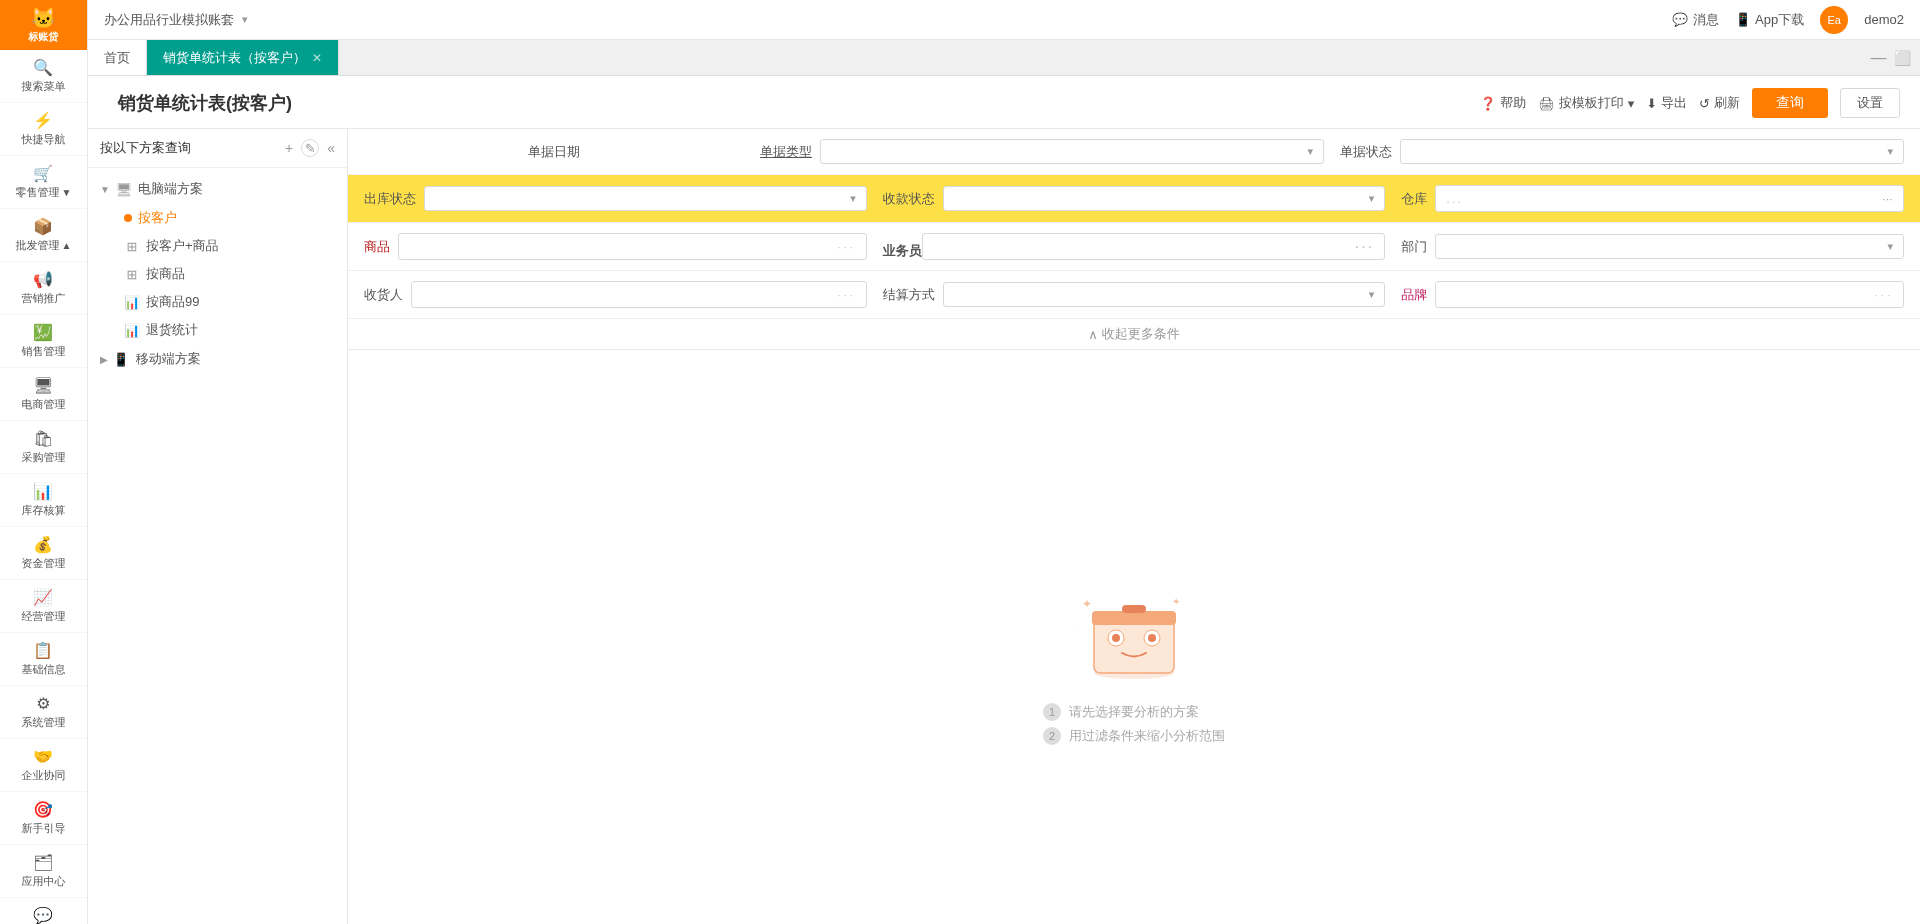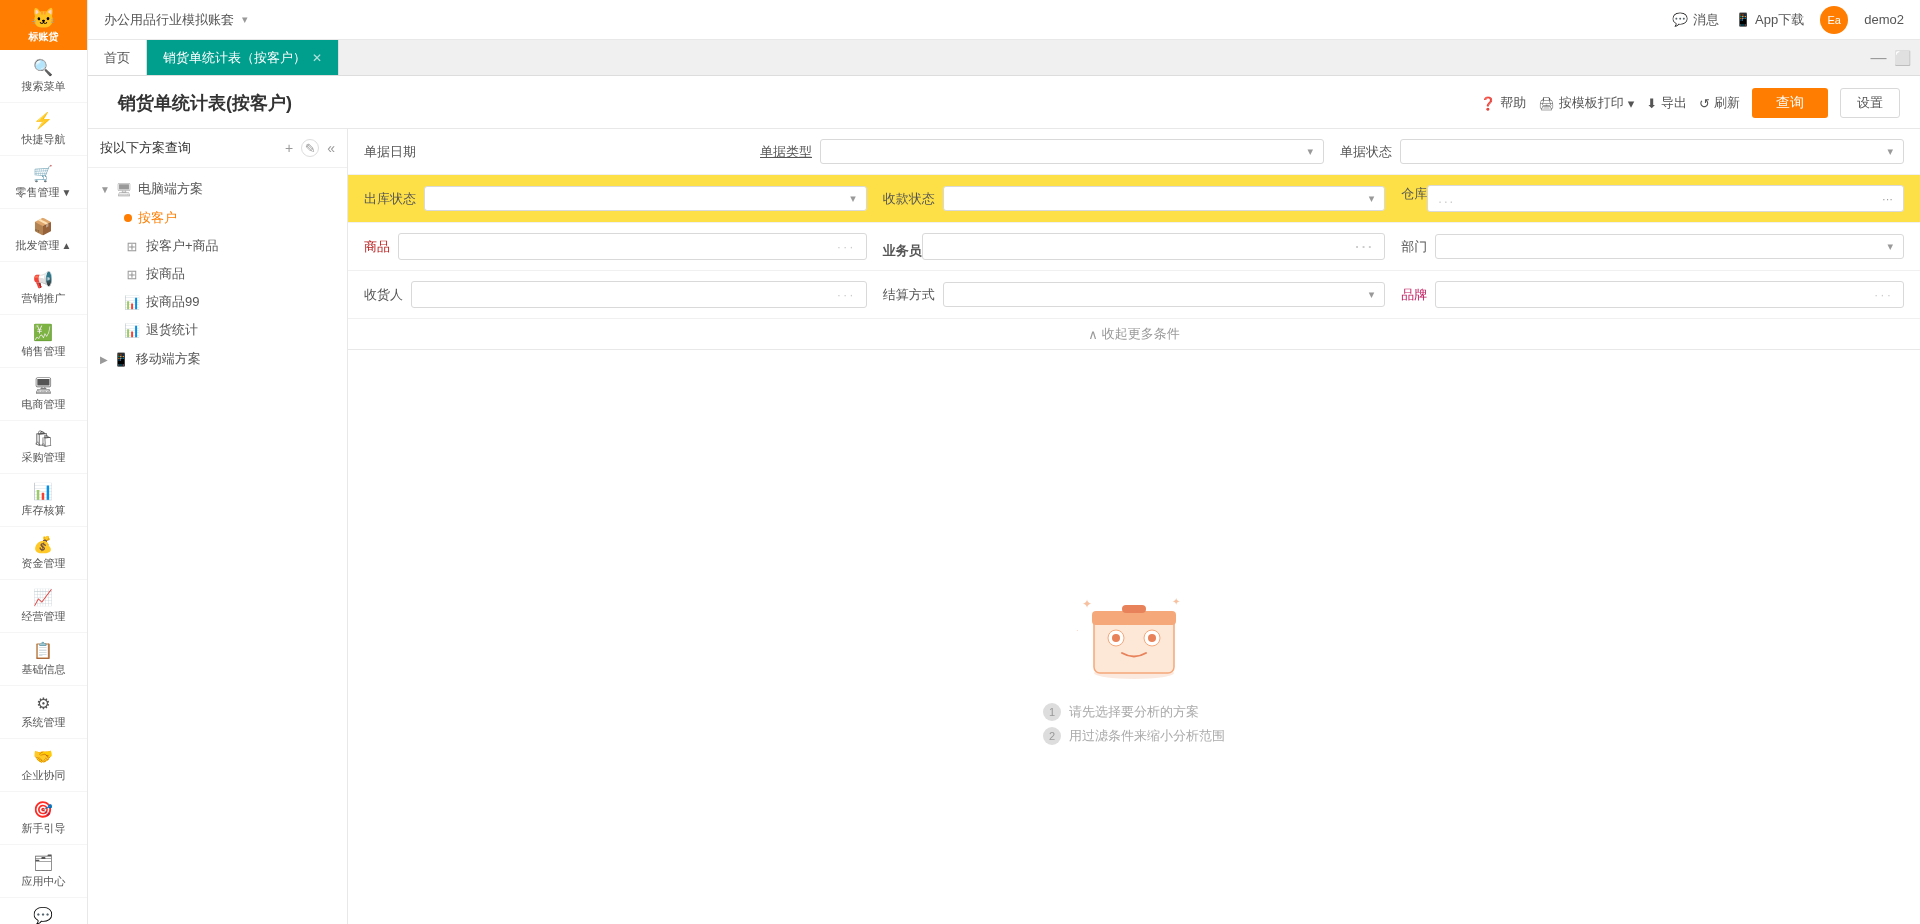--- a/index.html
+++ b/index.html
@@ -288,21 +288,21 @@
           </div>
         </div>
       </div>
 
       <div class="right-panel">
 
         <div class="filter-sections">
 
           <div style="display:flex; align-items:center; padding: 10px 16px; background:white; border-bottom:1px solid #f0f0f0; gap:16px;">
 
-            <div style="display:flex; align-items:center; gap:8px; min-width:380px;">
+            <div style="display:flex; align-items:center; gap:8px; min-width:380px;flex-direction:column;">
               <span style="font-size:13px; color:#555; white-space:nowrap;">单据日期</span>
             </div>
 
             <div style="display:flex; align-items:center; gap:8px; flex:1;">
               <span style="font-size:13px; color:#555; white-space:nowrap;text-decoration:underline;">单据类型</span>
               <div class="select-box" style="flex:1;">
                 <span></span>
                 <span class="arrow">▾</span>
               </div>
             </div>
@@ -324,21 +324,21 @@
                 <span class="arrow">▾</span>
               </div>
             </div>
             <div style="display:flex; align-items:center; gap:8px; flex:1;">
               <span style="font-size:13px; color:#555; white-space:nowrap;">收款状态</span>
               <div class="select-box" style="flex:1;">
                 <span></span>
                 <span class="arrow">▾</span>
               </div>
             </div>
-            <div style="display:flex; flex:1;">
+            <div style="display:flex; align-items:center; gap:8px; flex:1;">
               <span style="font-size:13px; color:#555; white-space:nowrap;">仓库</span>
               <div class="select-box" style="flex:1;">
                 <span class="dots">...</span>
                 <span class="arrow">···</span>
               </div>
             </div>
           </div>
 
           <div style="display:flex; align-items:center; padding: 10px 16px; background:white; border-bottom:1px solid #f0f0f0; gap:16px;">
             <div style="display:flex; align-items:center; gap:8px; flex:1;">

